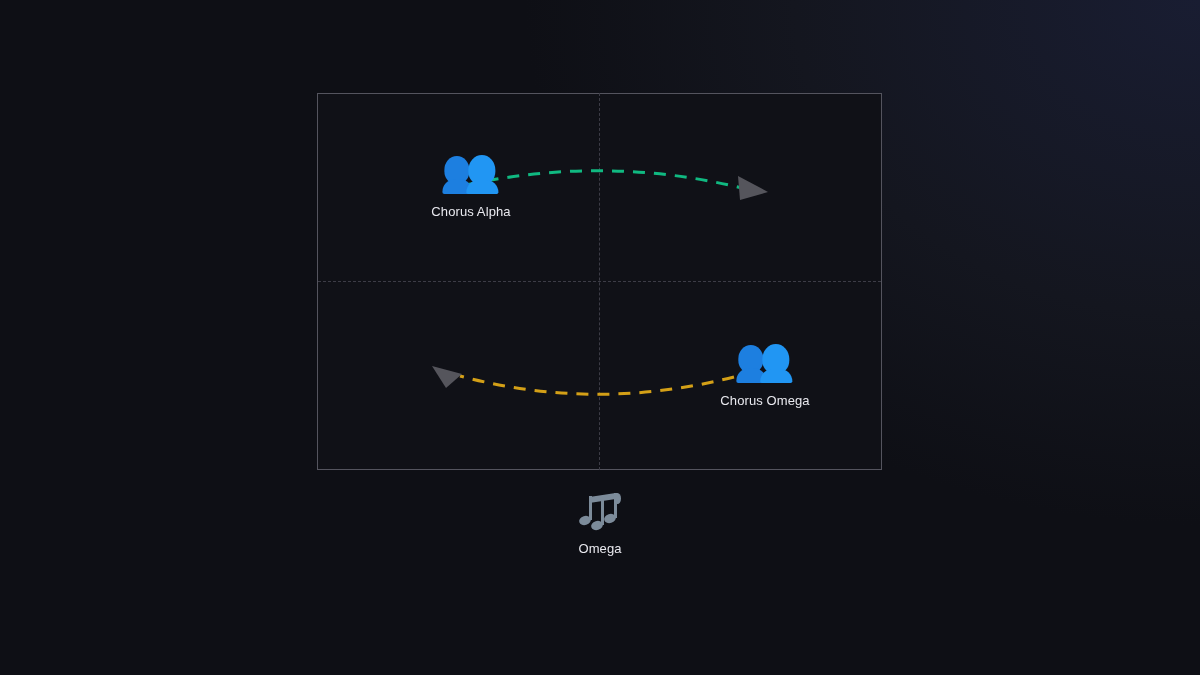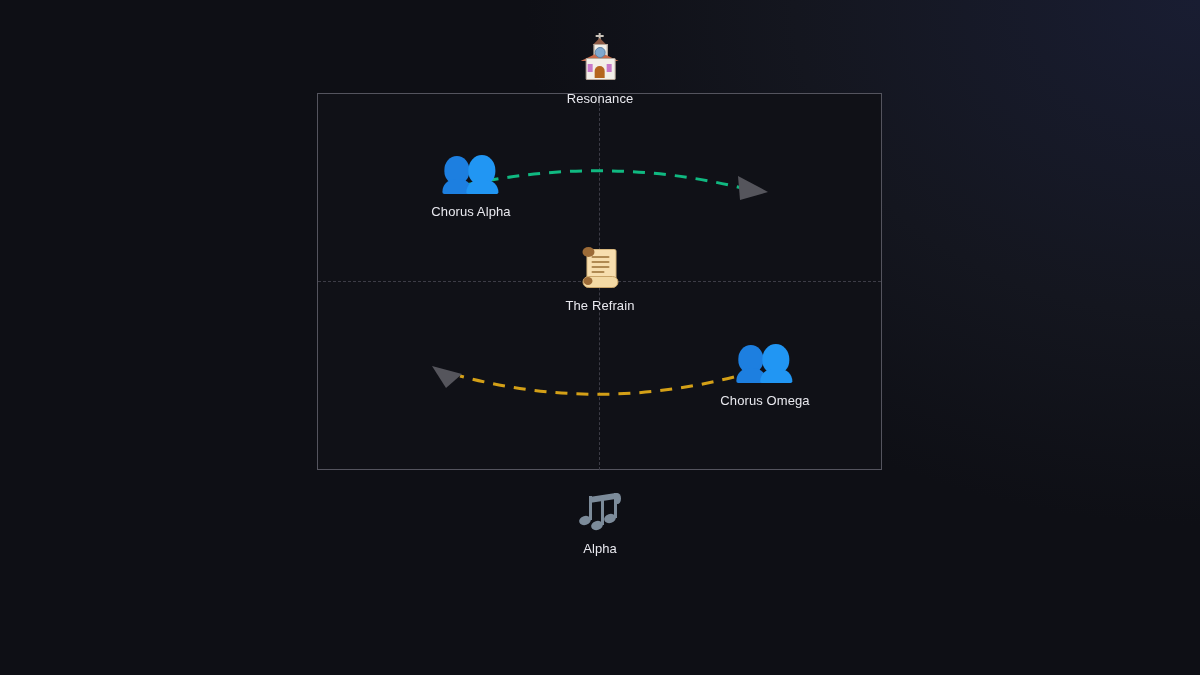--- a/index.html
+++ b/index.html
@@ -214,57 +214,31 @@
 
     <svg class="edges" viewBox="0 0 1200 675">
 
       <path d="M 466,185 Q 605,155 742,188" fill="none" stroke="#10b981" stroke-width="3" stroke-dasharray="12 9" stroke-linecap="butt"></path>
       <polygon points="738,176 768,192 740,200" fill="#55555c"></polygon>
 
       <path d="M 734,377 Q 595,412 460,376" fill="none" stroke="#d4a017" stroke-width="3" stroke-dasharray="12 9" stroke-linecap="butt"></path>
       <polygon points="432,366 462,374 446,388" fill="#55555c"></polygon>
     </svg>
 
-    <div class="node" style="left:600px; top:36px;">
-      <span class="glyph">
-        <span class="ico ico-church">
-          <span class="cross-v"></span><span class="cross-h"></span>
-          <span class="spire"></span>
-          <span class="tower"></span>
-          <span class="roof"></span>
-          <span class="body"></span>
-          <span class="rose"></span>
-          <span class="win-l"></span><span class="win-r"></span>
-          <span class="door"></span>
-        </span>
-      </span>
-      <span class="label">Resonance</span>
-    </div>
 
     <div class="node" style="left:435px; top:155px;margin-left:36px;">
       <span class="glyph">
         <span class="ico ico-people">
           <span class="h1"></span><span class="b1"></span>
           <span class="h2"></span><span class="b2"></span>
         </span>
       </span>
       <span class="label">Chorus Alpha</span>
     </div>
 
-    <div class="node" style="left:600px; top:245px;">
-      <span class="glyph">
-        <span class="ico ico-scroll">
-          <span class="sheet"></span>
-          <span class="ln"></span><span class="ln"></span><span class="ln"></span><span class="ln"></span>
-          <span class="roll-t"></span>
-          <span class="roll-b"></span><span class="knob-b"></span>
-        </span>
-      </span>
-      <span class="label">The Refrain</span>
-    </div>
 
     <div class="node" style="left:765px; top:344px;">
       <span class="glyph">
         <span class="ico ico-people">
           <span class="h1"></span><span class="b1"></span>
           <span class="h2"></span><span class="b2"></span>
         </span>
       </span>
       <span class="label">Chorus Omega</span>
     </div>
@@ -272,21 +246,21 @@
     <div class="node" style="left:600px; top:492px;">
       <span class="glyph">
         <span class="ico ico-notes">
           <span class="nh n1h"></span><span class="st n1s"></span>
           <span class="nh n2h"></span><span class="st n2s"></span>
           <span class="nh n3h"></span><span class="st n3s"></span>
           <span class="beam"></span>
           <span class="flag"></span>
         </span>
       </span>
-      <span class="label">Alpha</span>
+      <span class="label">Omega</span>
     </div>
 
   </div>
 
   <div id="footer">
     
     
     
   </div>
 

